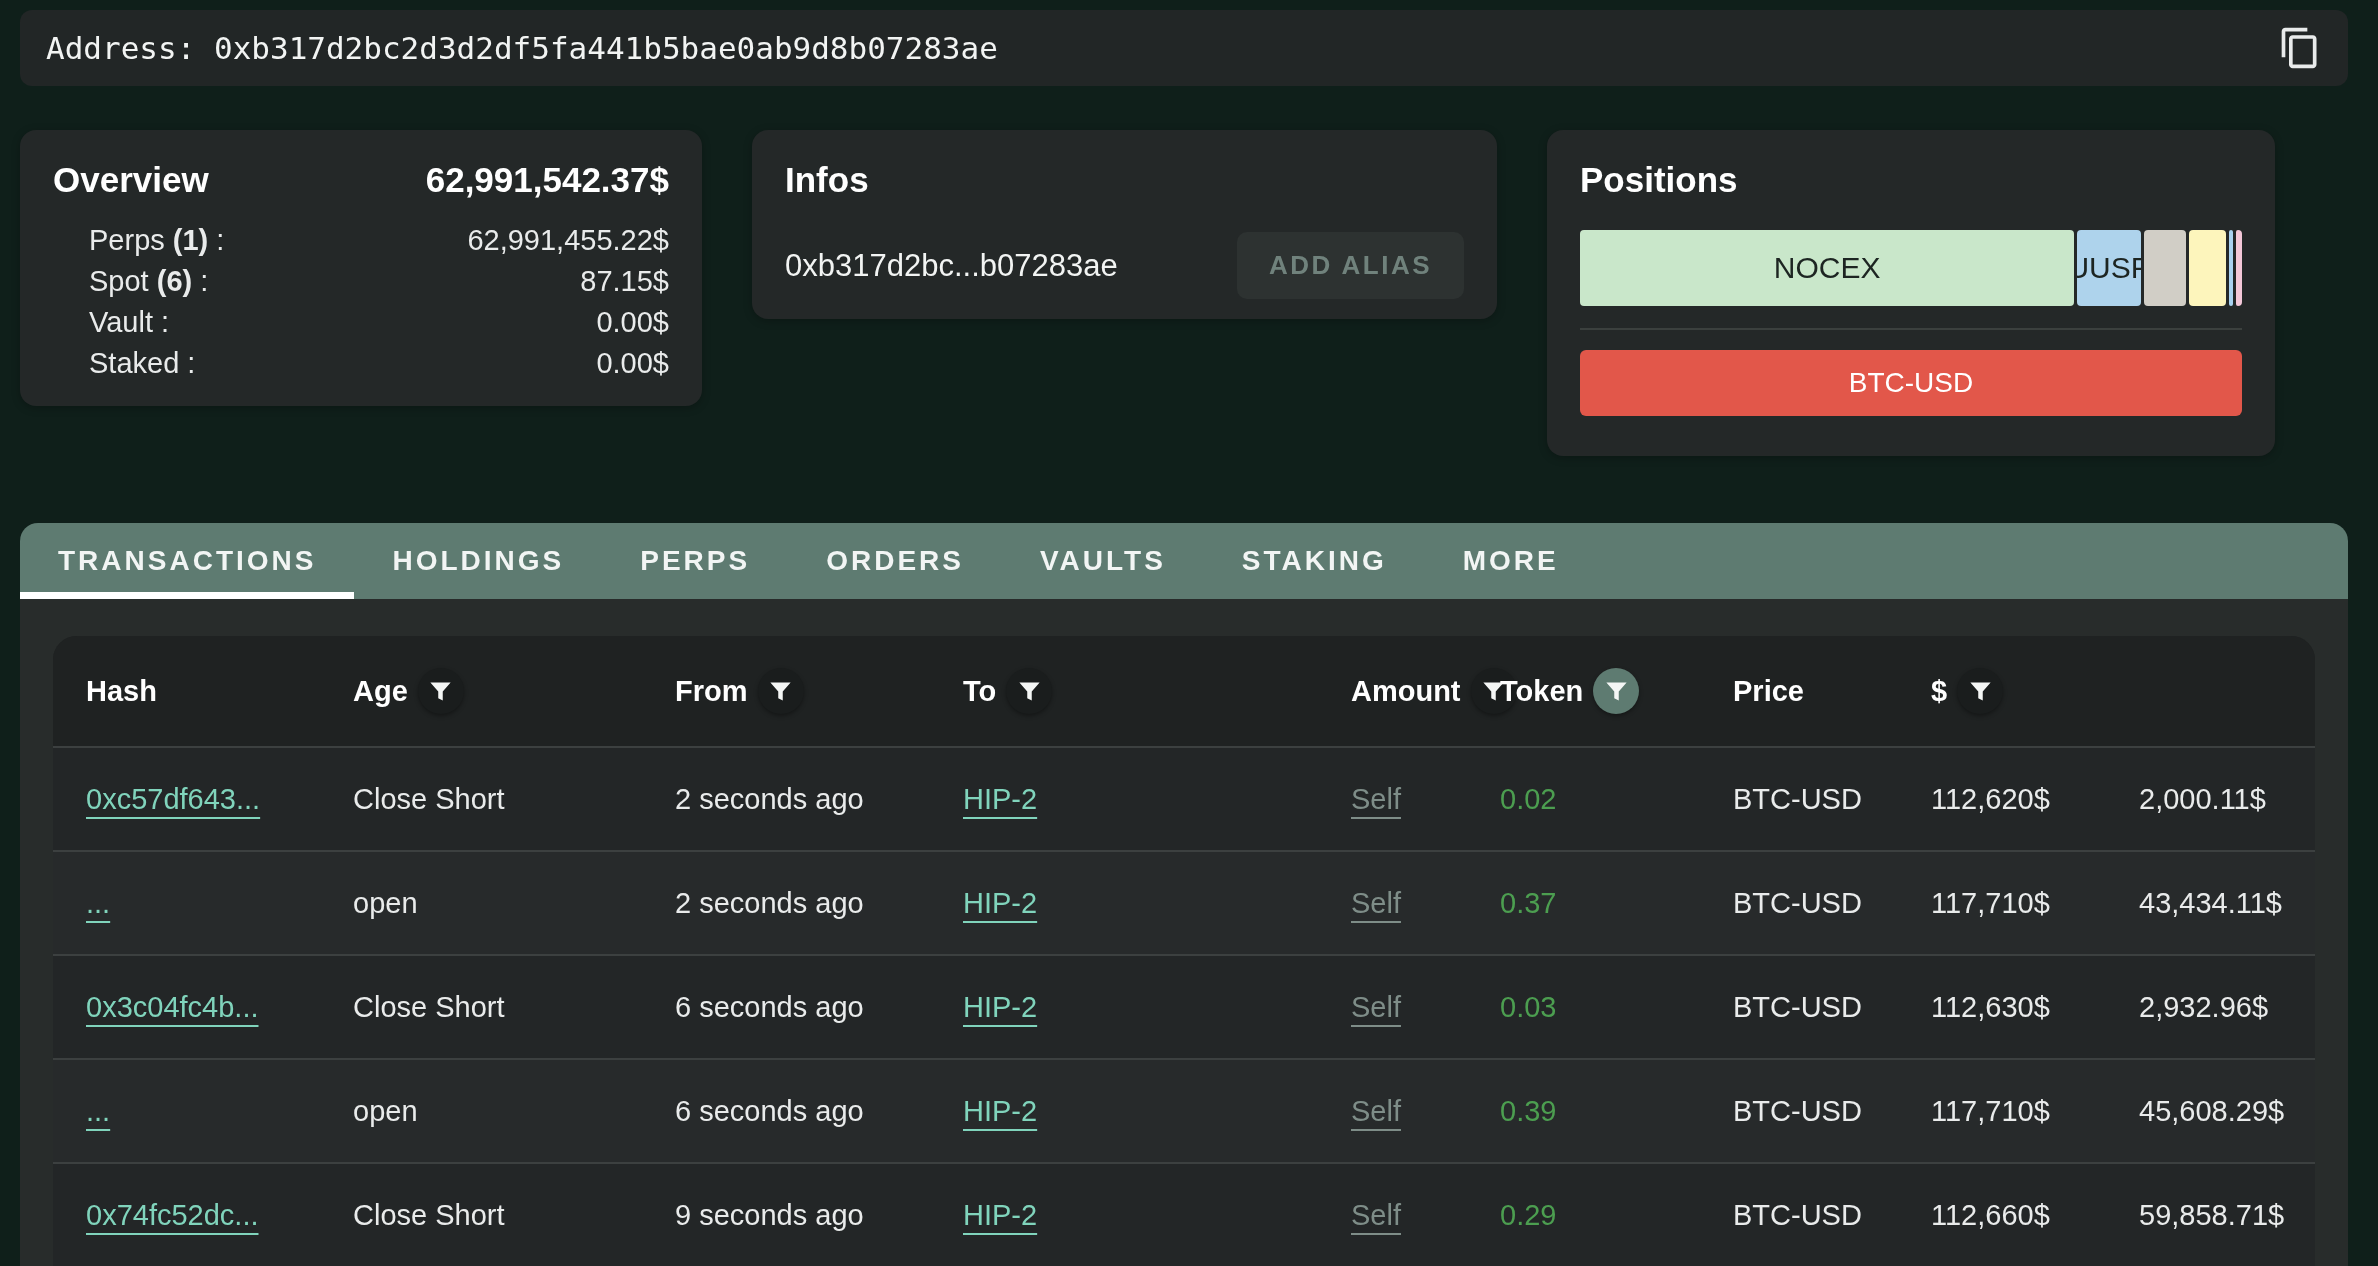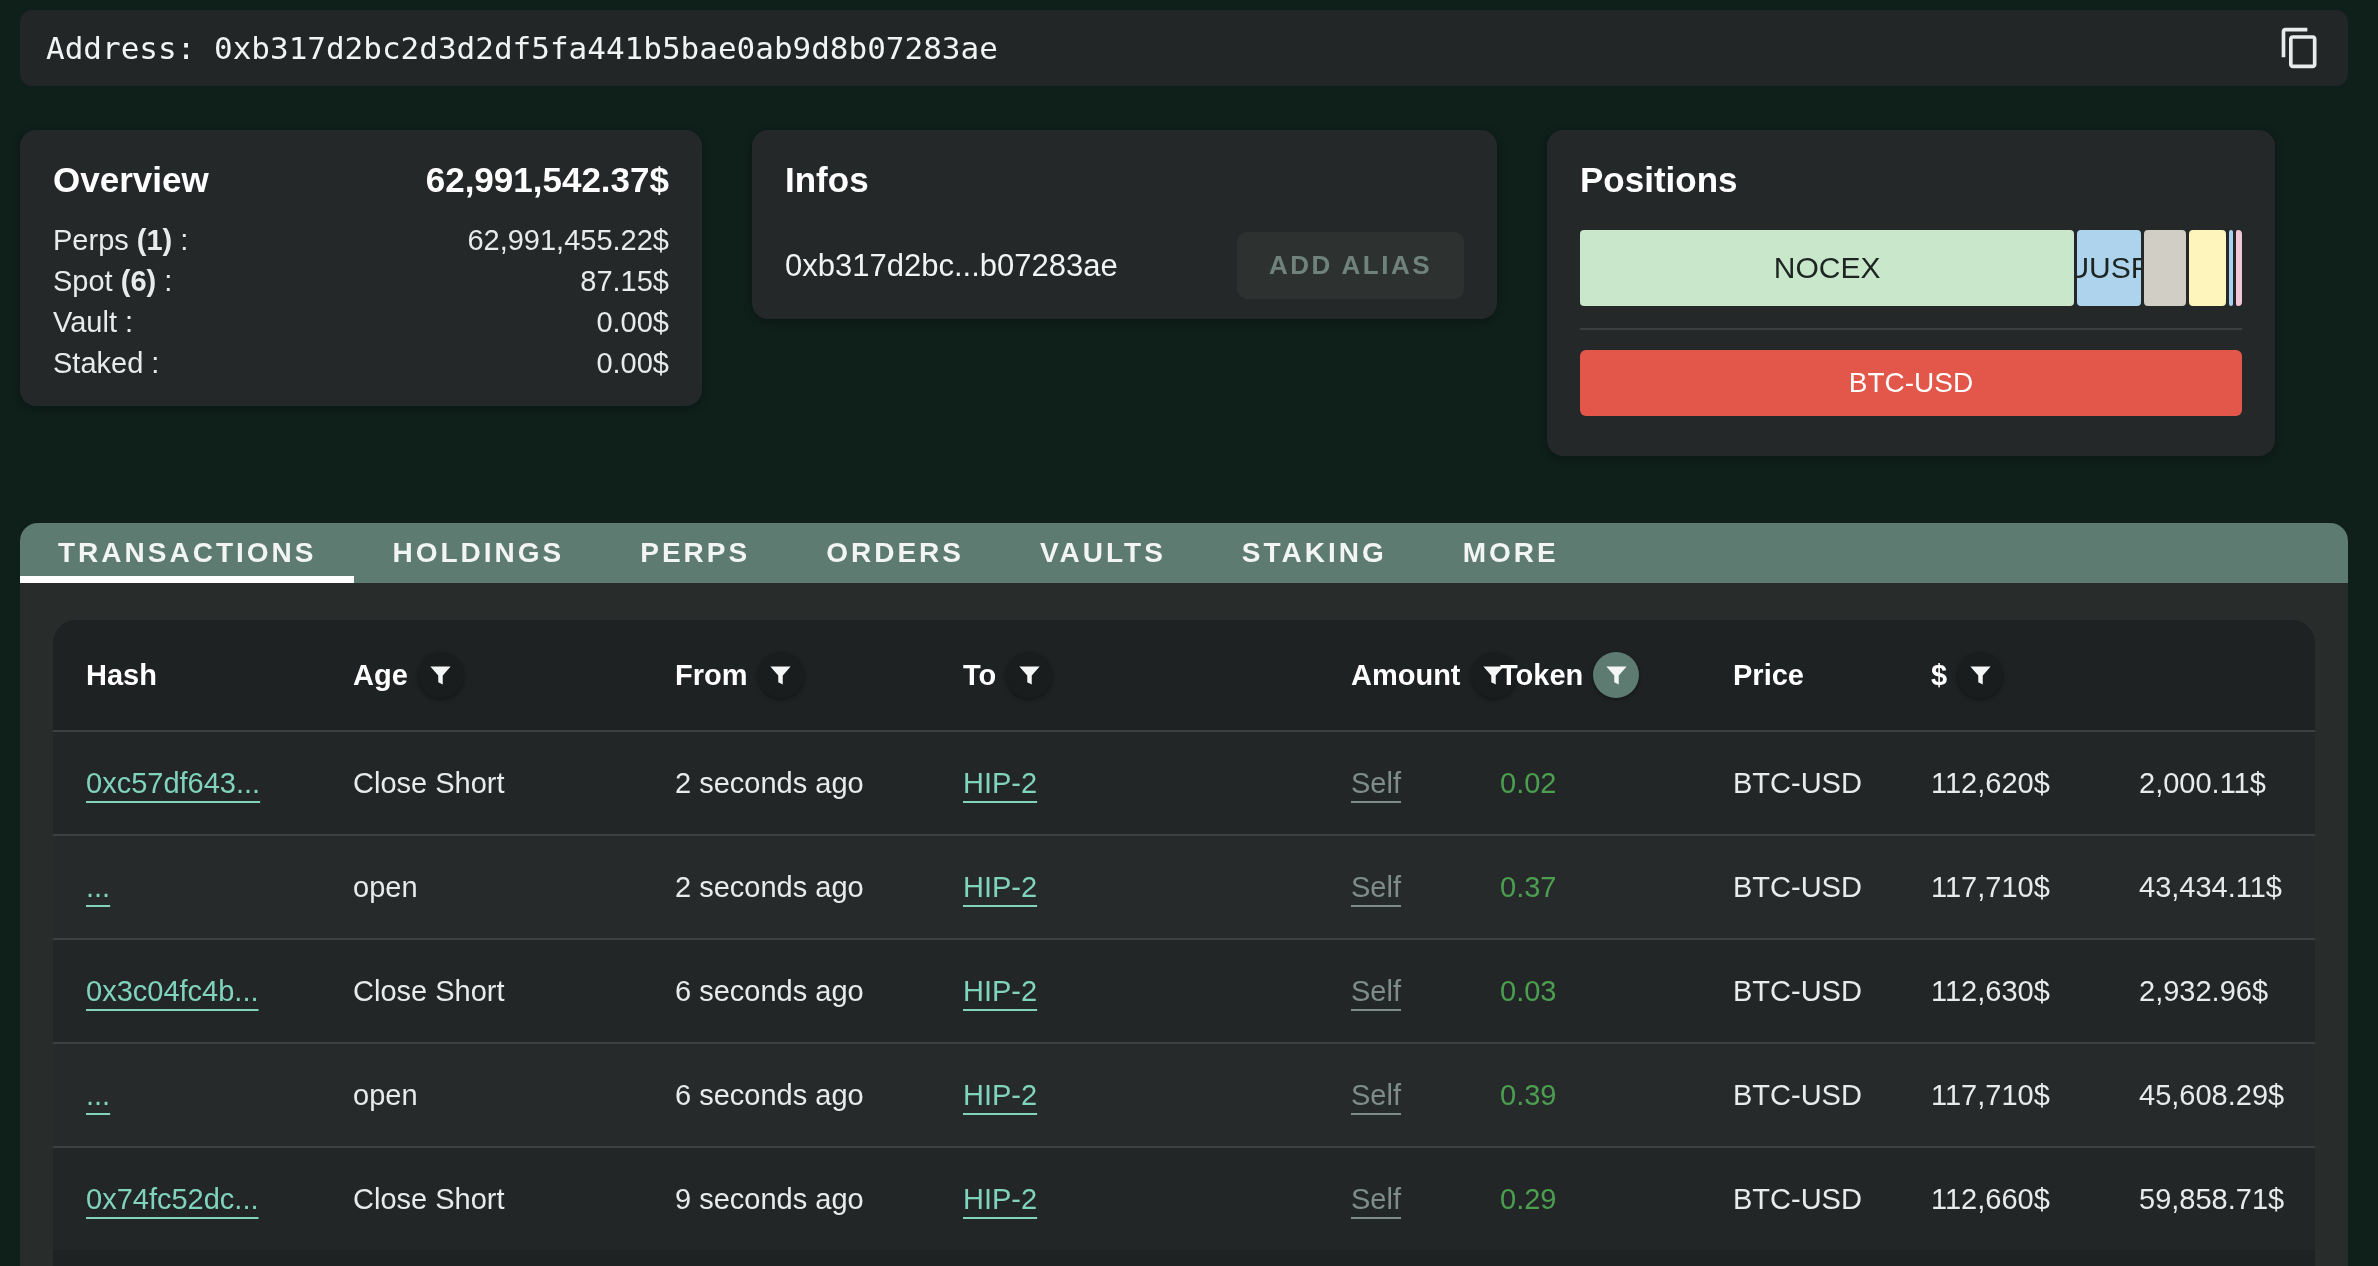--- a/index.html
+++ b/index.html
@@ -21,21 +21,21 @@
   .copy-btn svg{width:44px;height:44px;}
 
   
   .cards{display:flex;gap:50px;margin-top:44px;align-items:flex-start;}
   .card{background:#242828;border-radius:16px;padding:28px 33px;box-shadow:0 2px 8px rgba(0,0,0,.25);}
   .card h2{margin:0;font-size:35px;font-weight:bold;color:#ffffff;line-height:44px;}
 
   .card.overview{width:682px;height:276px;}
   .ov-head{display:flex;justify-content:space-between;align-items:baseline;}
   .ov-total{font-size:35px;font-weight:bold;color:#ffffff;}
-  .ov-rows{margin-top:18px;}
+  .ov-rows{margin-top:18px;margin-left:36px;}
   .ov-row{display:flex;justify-content:space-between;font-size:29px;line-height:41px;color:#e9ebeb;}
   .ov-lbl{white-space:pre;}
   .ov-lbl b{font-weight:bold;}
 
   .card.infos{width:745px;height:189px;}
   .infos-row{margin-top:30px;display:flex;justify-content:space-between;align-items:center;gap:40px;}
   .short-addr{font-size:31px;color:#f2f4f3;}
   .alias-btn{
     background:#2d3231;border:none;border-radius:10px;cursor:pointer;
     color:#70827c;font-family:inherit;font-size:26px;font-weight:bold;letter-spacing:2.5px;
@@ -52,21 +52,21 @@
   .spot-seg:last-child{border-top-right-radius:8px;border-bottom-right-radius:8px;}
   .pos-divider{margin-top:22px;border-top:2px solid #3b403e;}
   .perp-bar{
     margin-top:20px;height:66px;border-radius:6px;cursor:pointer;
     display:flex;align-items:center;justify-content:center;
     color:#ffffff;font-size:28px;
   }
 
   
   .tabs{
-    margin-top:67px;height:60px;background:#5e7b71;
+    margin-top:67px;height:76px;background:#5e7b71;
     border-radius:18px 18px 0 0;display:flex;align-items:stretch;
   }
   .tab{
     position:relative;display:flex;align-items:center;padding:0 38px;
     color:#f2f5f4;font-size:28px;font-weight:bold;letter-spacing:3px;cursor:pointer;
   }
   .tab.active::after{
     content:"";position:absolute;left:0;right:0;bottom:0;height:7px;background:#ffffff;
   }
 

